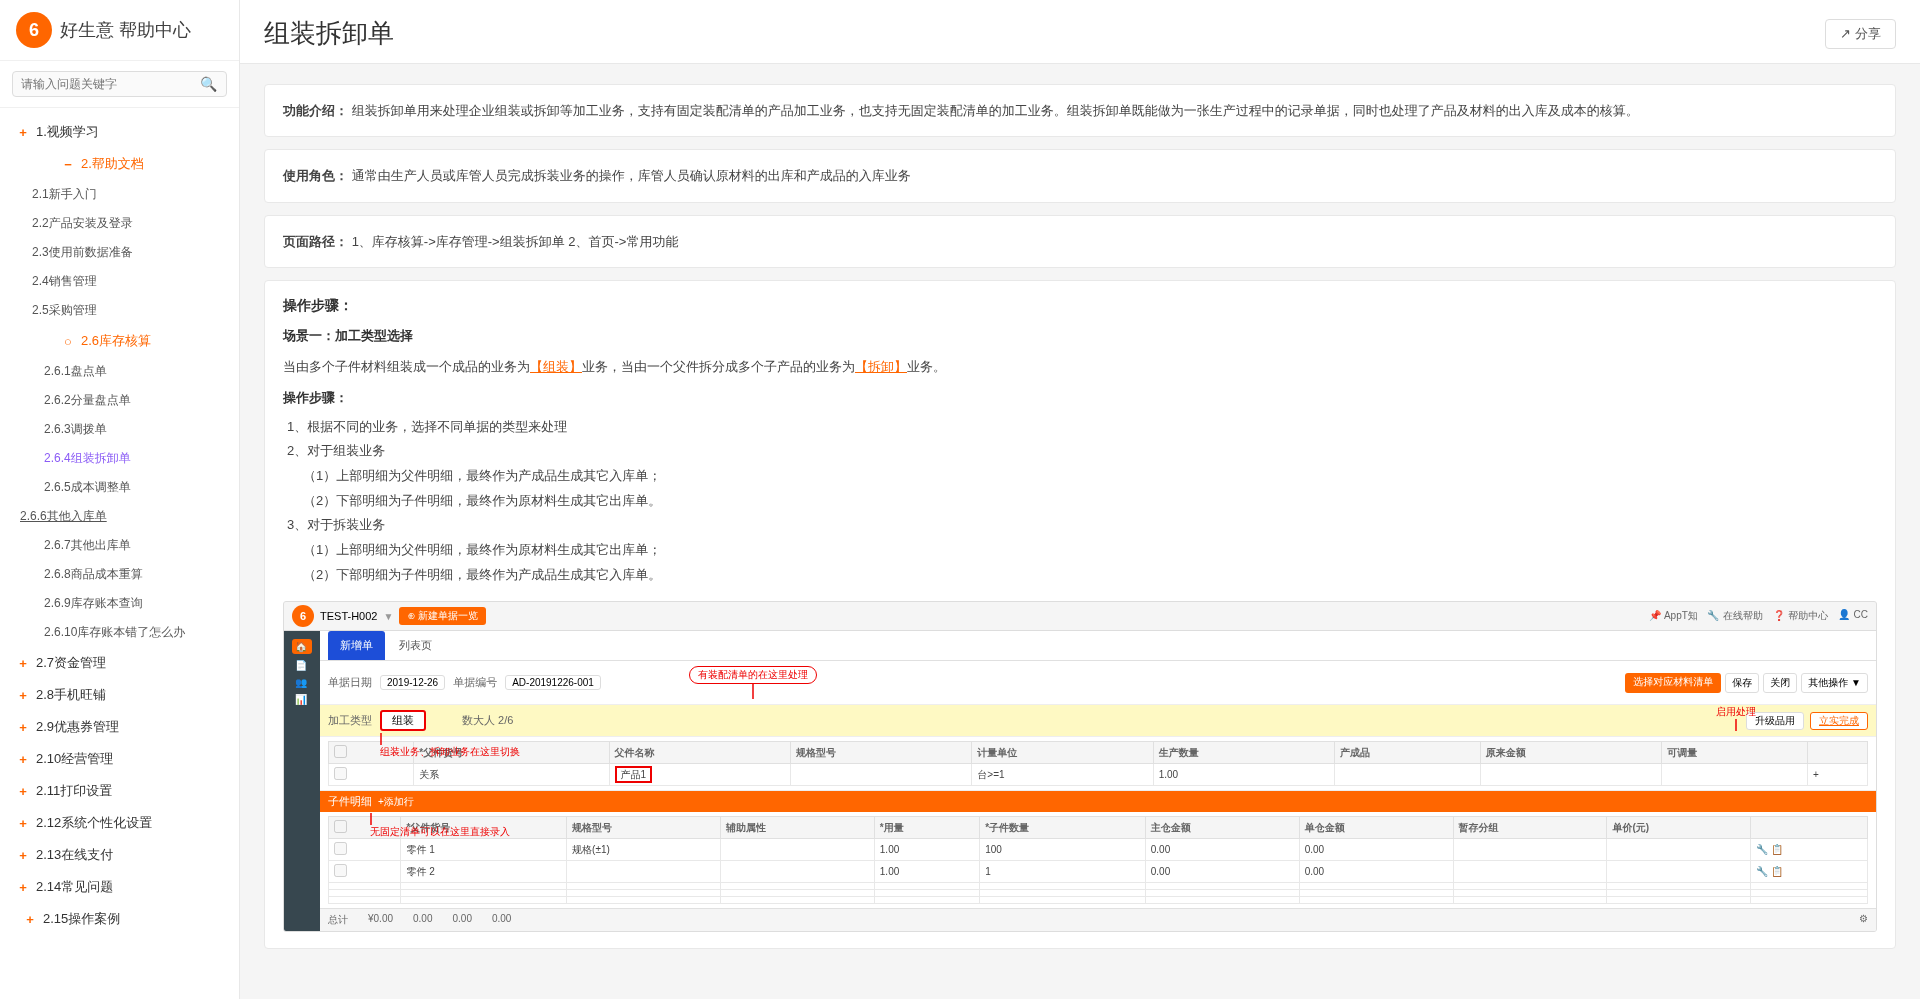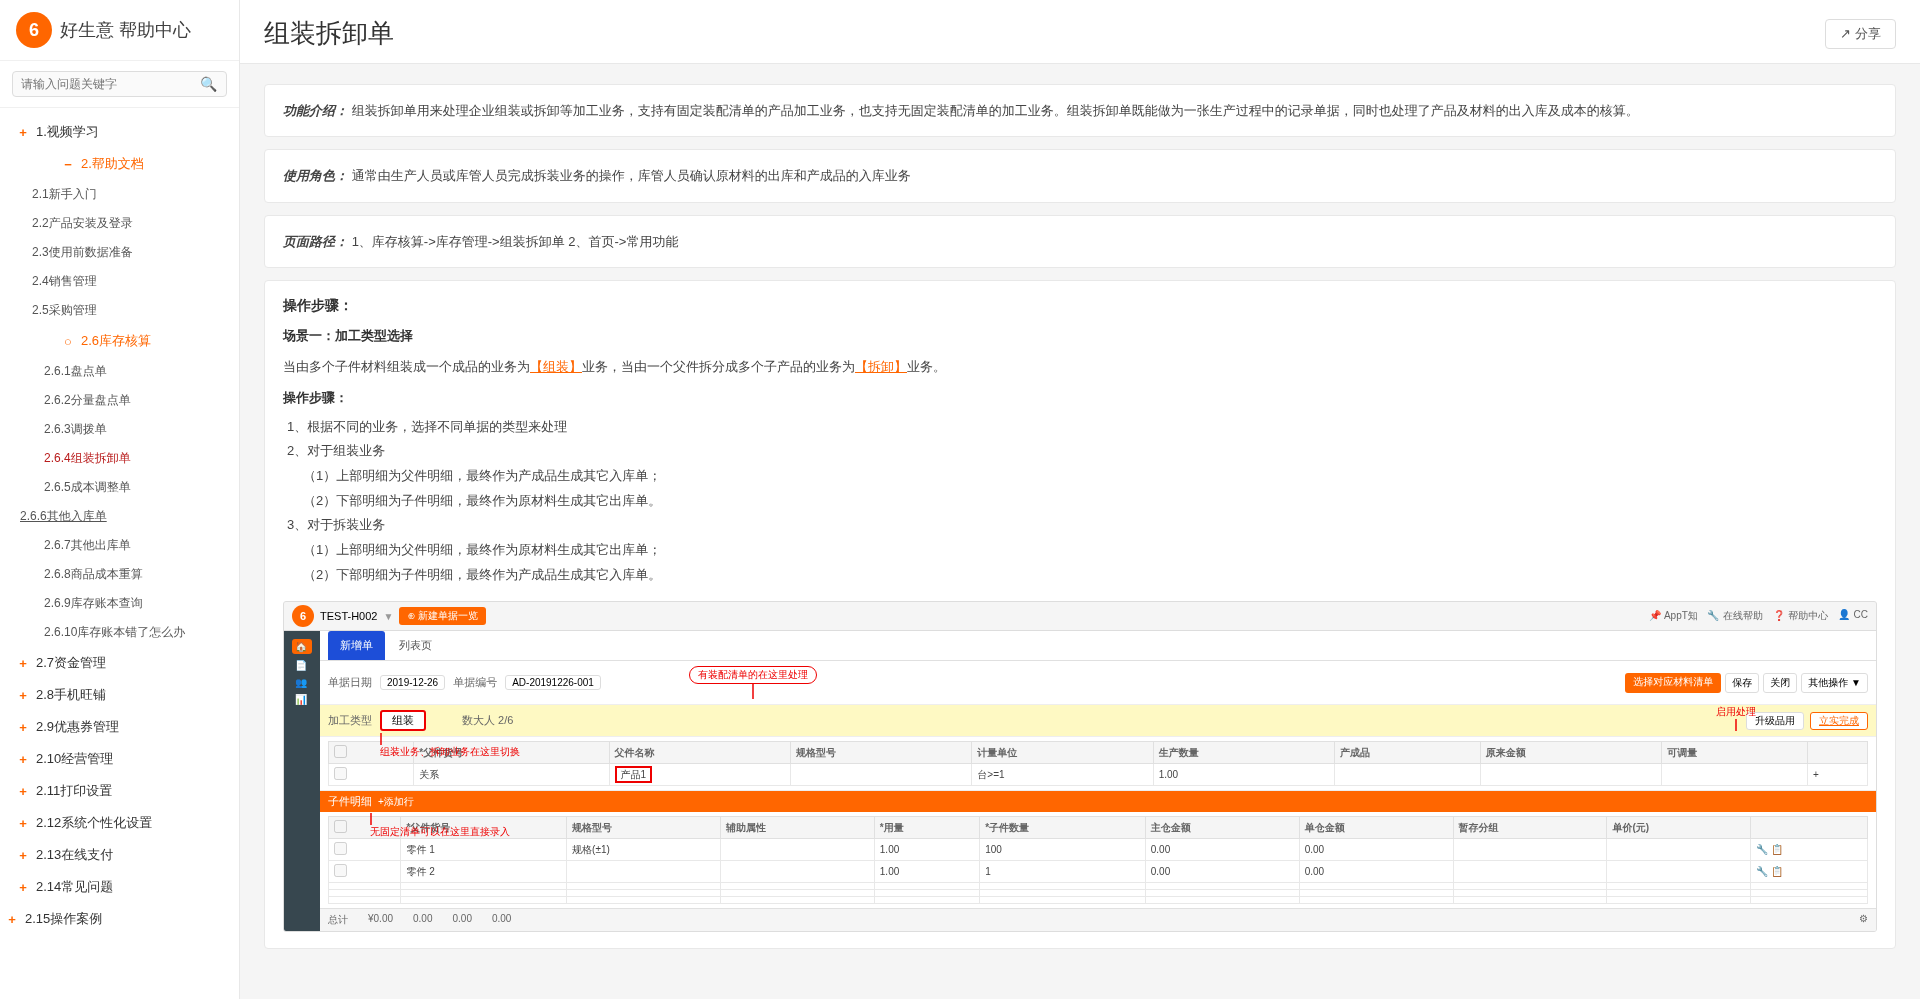--- a/index.html
+++ b/index.html
@@ -159,21 +159,21 @@
       background: #fff;
       border: 1px solid #e8e8e8;
       border-radius: 4px;
       padding: 14px 18px;
       margin-bottom: 12px;
       line-height: 1.8;
       color: #444;
       font-size: 13px;
     }
 
-    .info-block strong { font-weight: bold; font-style: italic; }
+    .info-block strong { font-weight: bold; }
 
     .steps-section {
       background: #fff;
       border: 1px solid #e8e8e8;
       border-radius: 4px;
       padding: 16px 18px;
       margin-bottom: 12px;
     }
 
     .steps-title {
@@ -293,21 +293,21 @@
     <div class="sub-item">2.4销售管理</div>
     <div class="sub-item">2.5采购管理</div>
 
     <div class="nav-item active" style="padding-left: 16px;">
       <span class="nav-icon" style="color:#f60;">○</span>
       <span style="color:#f60;">2.6库存核算</span>
     </div>
     <div class="sub-item" style="padding-left:44px;">2.6.1盘点单</div>
     <div class="sub-item" style="padding-left:44px;">2.6.2分量盘点单</div>
     <div class="sub-item" style="padding-left:44px;">2.6.3调拨单</div>
-    <div class="sub-item active" style="padding-left:44px; color:#b91c1c;">2.6.4组装拆卸单</div>
+    <div class="sub-item active" style="padding-left:44px; color:#8b5cf6;">2.6.4组装拆卸单</div>
     <div class="sub-item" style="padding-left:44px;">2.6.5成本调整单</div>
     <div class="sub-item" style="padding-left:20px;text-decoration:underline;">2.6.6其他入库单</div>
     <div class="sub-item" style="padding-left:44px;">2.6.7其他出库单</div>
     <div class="sub-item" style="padding-left:44px;">2.6.8商品成本重算</div>
     <div class="sub-item" style="padding-left:44px;">2.6.9库存账本查询</div>
     <div class="sub-item" style="padding-left:44px;">2.6.10库存账本错了怎么办</div>
 
     <div class="nav-item plus-icon" style="padding-left:16px;">
       <span class="nav-icon"></span>
       <span>2.7资金管理</span>
@@ -333,21 +333,21 @@
       <span>2.12系统个性化设置</span>
     </div>
     <div class="nav-item plus-icon" style="padding-left:16px;">
       <span class="nav-icon"></span>
       <span>2.13在线支付</span>
     </div>
     <div class="nav-item plus-icon" style="padding-left:16px;">
       <span class="nav-icon"></span>
       <span>2.14常见问题</span>
     </div>
-    <div class="nav-item plus-icon" style="padding-left:5px;">
+    <div class="nav-item plus-icon" style="padding-left:23px;">
       <span class="nav-icon"></span>
       <span>2.15操作案例</span>
     </div>
   </div>
 </div>
 
 <div id="main">
   <div class="main-header">
     <h1 class="page-title-text">组装拆卸单</h1>
     <button class="share-btn">

